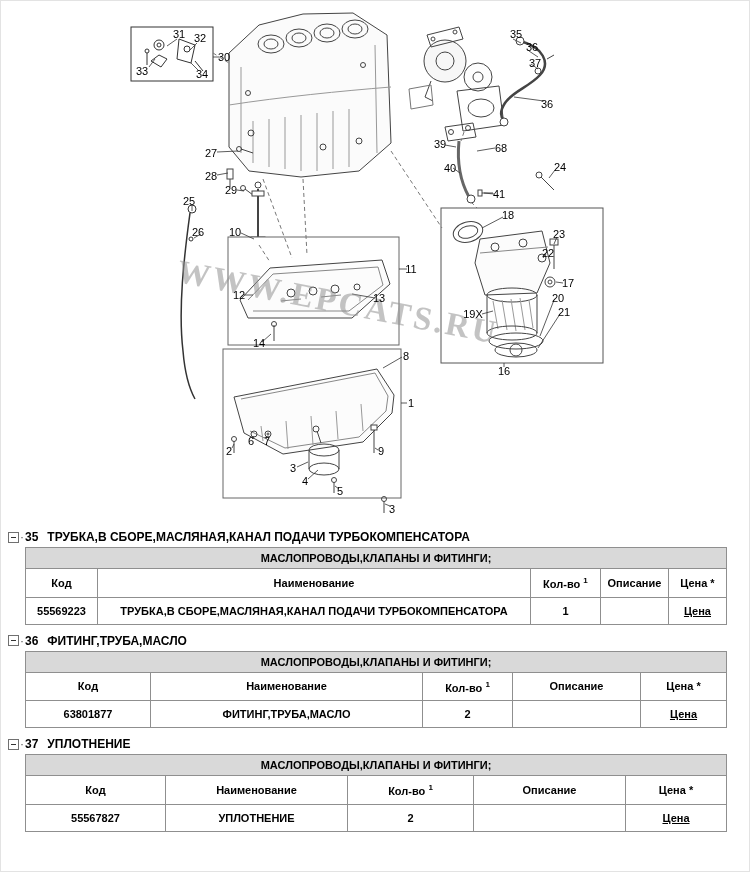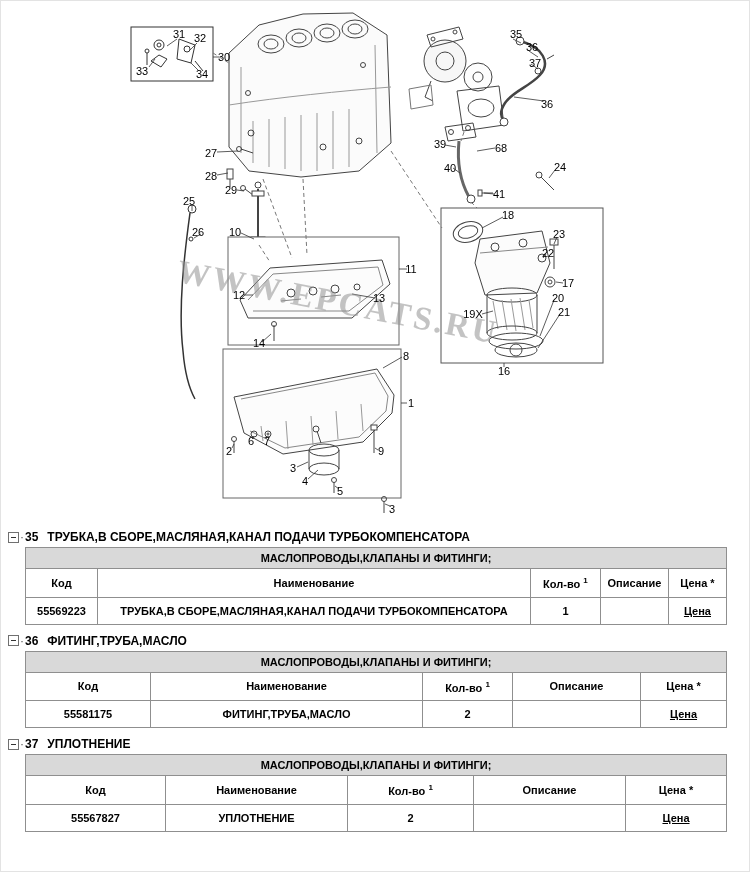--- a/index.html
+++ b/index.html
@@ -317,21 +317,21 @@
         <tr>
           <th>Код</th>
           <th>Наименование</th>
           <th><span>Кол-во</span>&nbsp;<sup>1</sup></th>
           <th>Описание</th>
           <th>Цена *</th>
         </tr>
       </thead>
       <tbody>
         <tr>
-          <td>55581175</td>
+          <td>63801877</td>
           <td>ФИТИНГ,ТРУБА,МАСЛО</td>
           <td>2</td>
           <td></td>
           <td><a href="#" class="price-link">Цена</a></td>
         </tr>
       </tbody>
     </table>
   </div>
 
   <div class="section">

